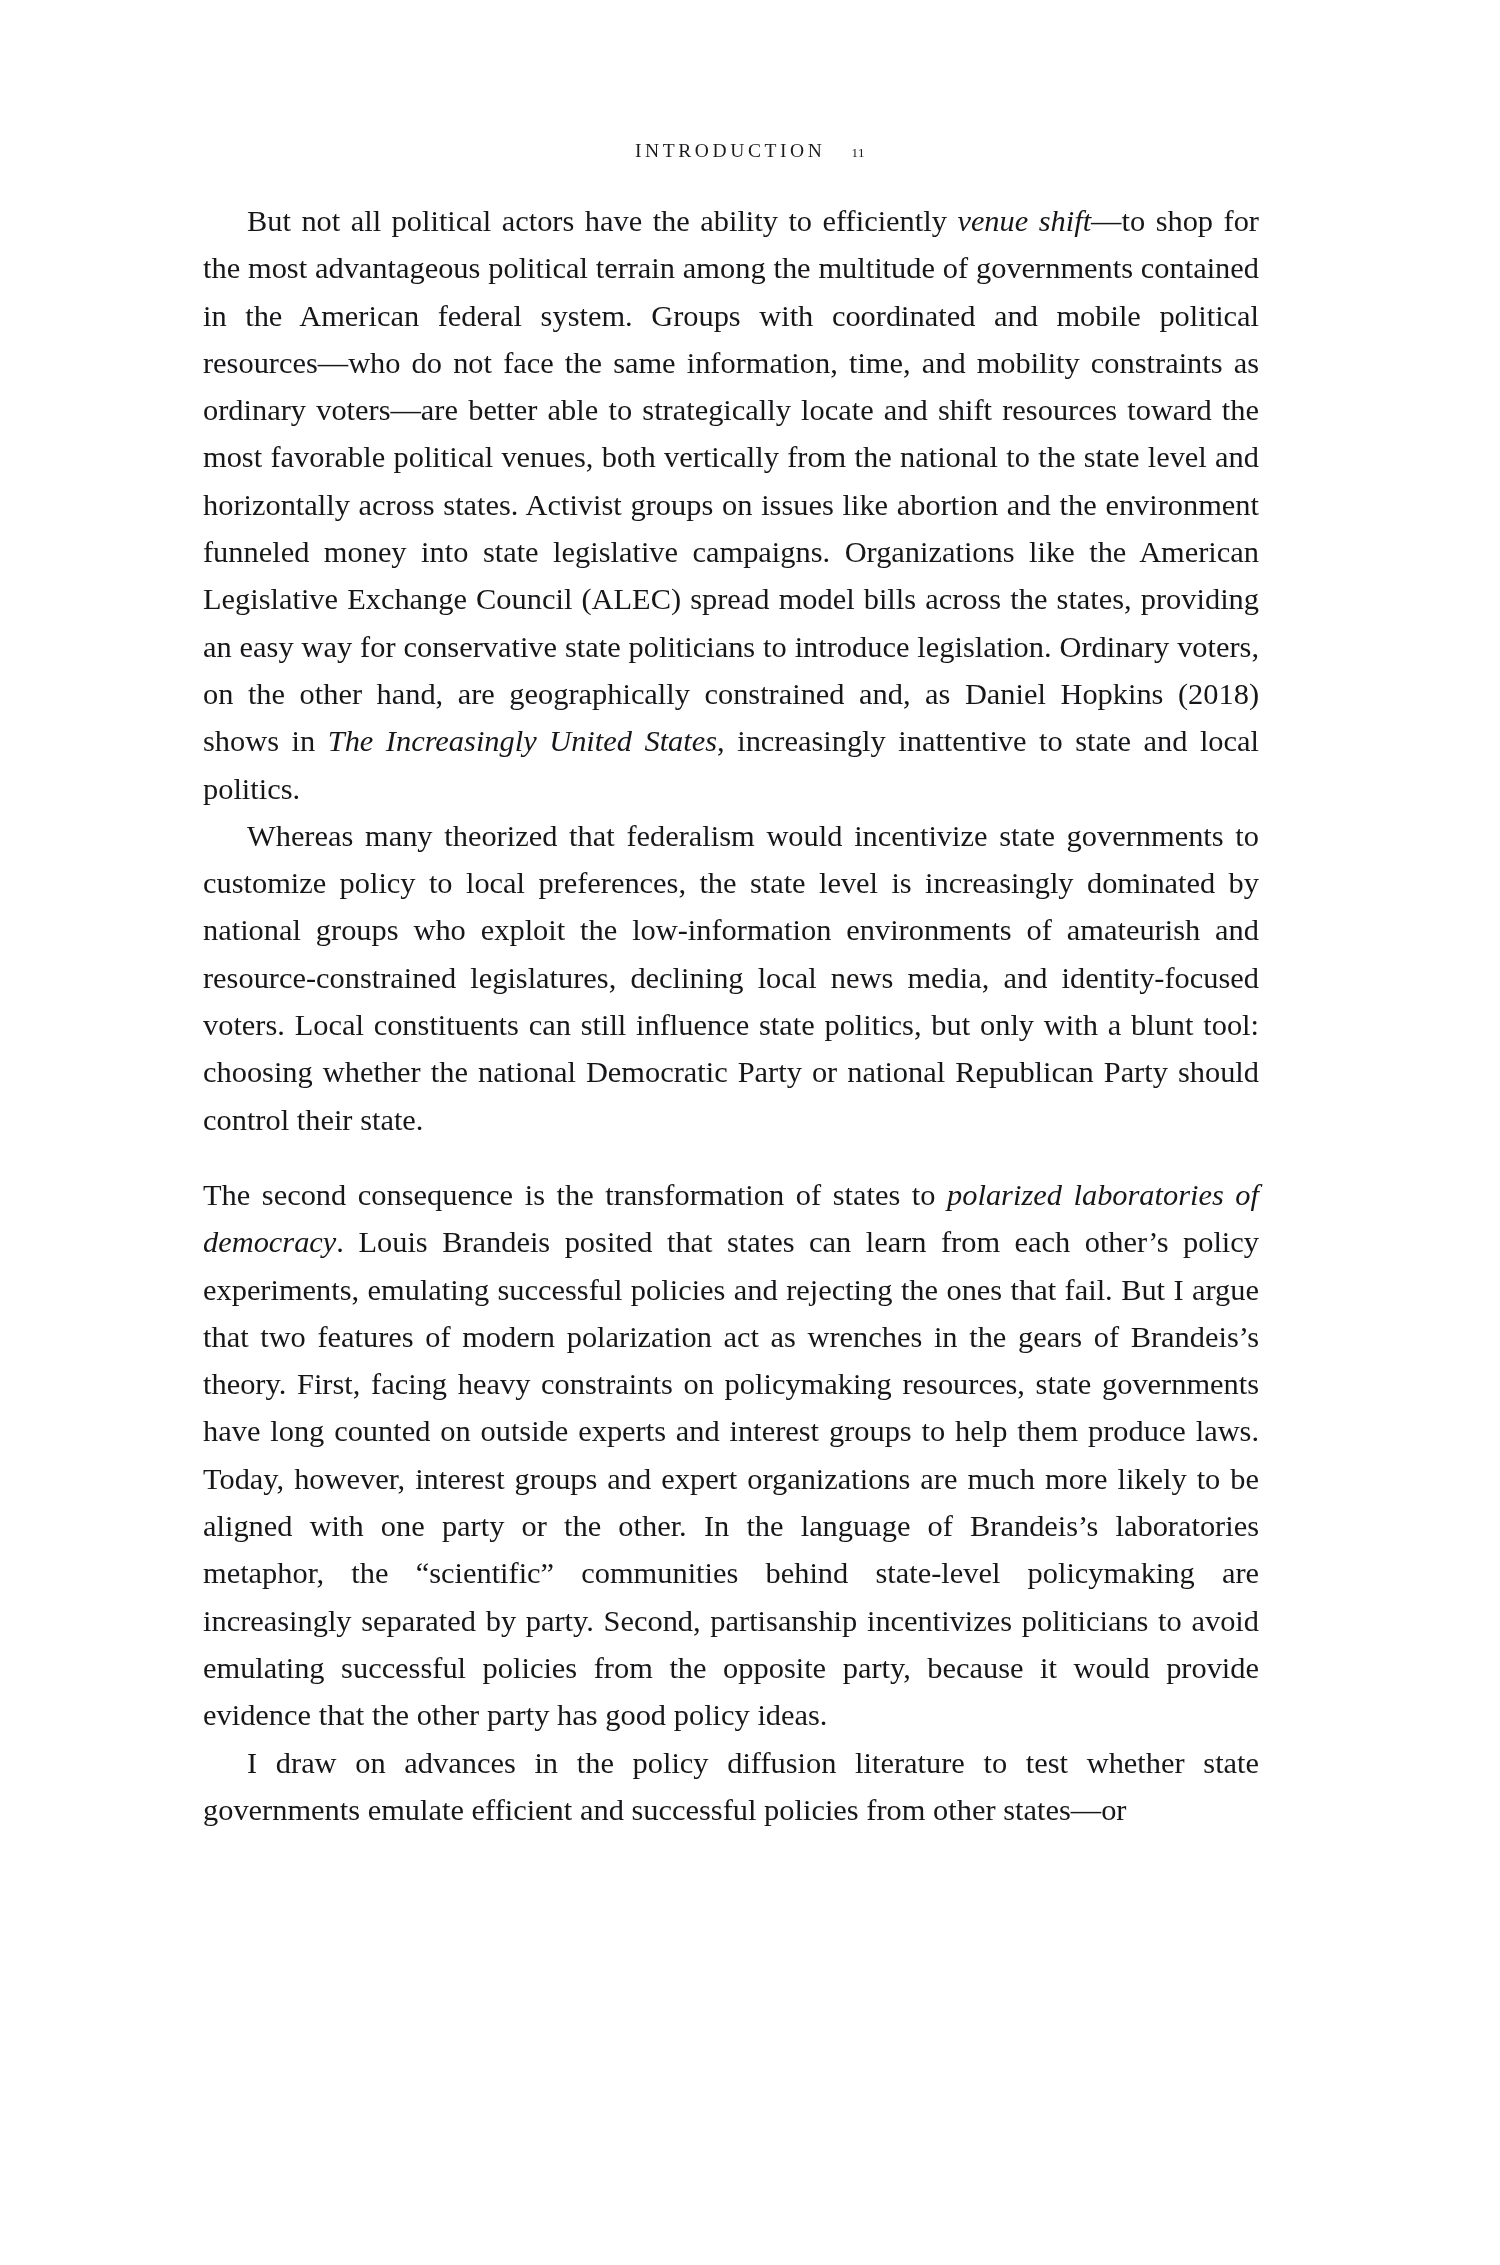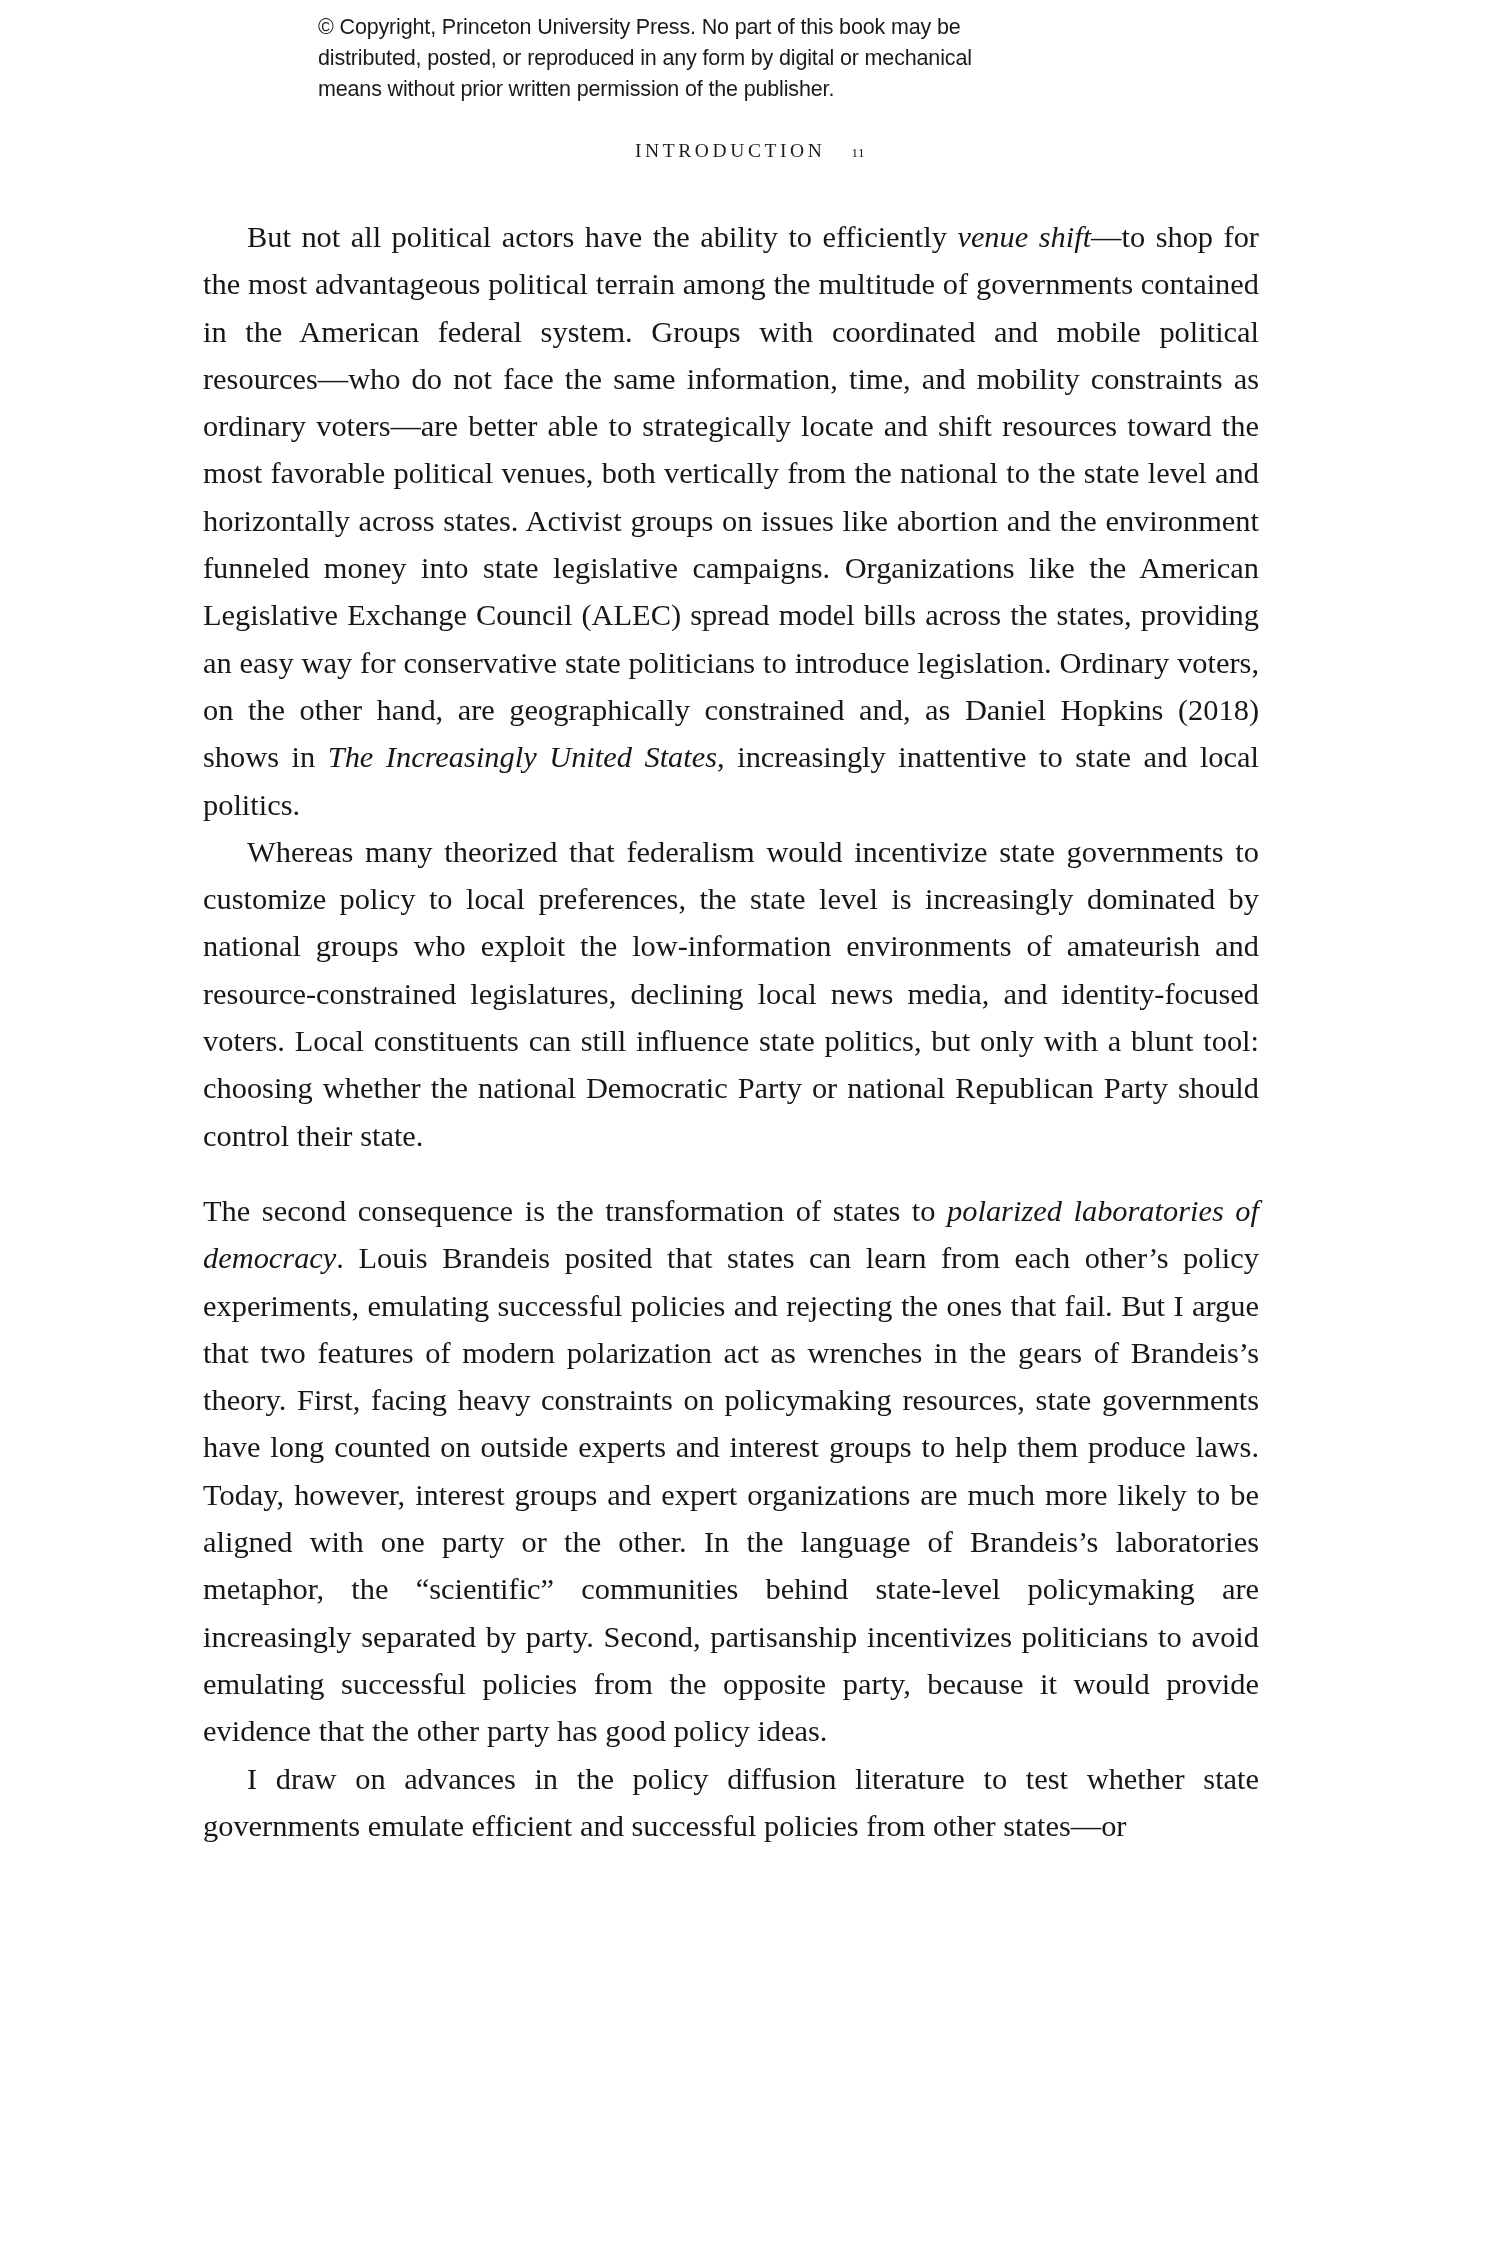--- a/index.html
+++ b/index.html
@@ -57,21 +57,21 @@
     display: inline;
     margin-left: 26px;
     letter-spacing: 0.5px;
     font-size: 13px;
   }
 
   
   .textblock {
     position: absolute;
     left: 203px;
-    top: 214px;
+    top: 198px;
     width: 1056px;
   }
 
   p.body-par {
     margin: 0;
     font-size: 30.4px;
     line-height: 47.3px;
     text-align: justify;
     text-justify: inter-word;
     text-indent: 44px;
@@ -107,25 +107,20 @@
     color: #1a1a1a;
     letter-spacing: -0.1px;
     white-space: nowrap;
   }
 </style>
 </head>
 <body>
 
 <div class="page">
 
-  <div class="copyright-notice">
-    <span class="cline">© Copyright, Princeton University Press. No part of this book may be</span>
-    <span class="cline">distributed, posted, or reproduced in any form by digital or mechanical</span>
-    <span class="cline">means without prior written permission of the publisher.</span>
-  </div>
 
   <div class="running-head">
     <span class="rh-label">INTRODUCTION</span><span class="rh-page">11</span>
   </div>
 
   <div class="textblock">
 
     <p class="body-par"><span>But not all political actors have the ability to efficiently </span><em>venue shift</em><span>—to shop for the most advantageous political terrain among the multitude of governments contained in the American federal system. Groups with coordinated and mobile political resources—who do not face the same information, time, and mobility constraints as ordinary voters—are better able to strategically locate and shift resources toward the most favorable political venues, both vertically from the national to the state level and horizontally across states. Activist groups on issues like abortion and the environment funneled money into state legislative campaigns. Organizations like the American Legislative Exchange Council (ALEC) spread model bills across the states, providing an easy way for conservative state politicians to introduce legislation. Ordinary voters, on the other hand, are geographically constrained and, as Daniel Hopkins (2018) shows in </span><em>The Increasingly United States</em><span>, increasingly inattentive to state and local politics.</span></p>
 
     <p class="body-par">Whereas many theorized that federalism would incentivize state governments to customize policy to local preferences, the state level is increasingly dominated by national groups who exploit the low-information environments of amateurish and resource-constrained legislatures, declining local news media, and identity-focused voters. Local constituents can still influence state politics, but only with a blunt tool: choosing whether the national Democratic Party or national Republican Party should control their state.</p>

